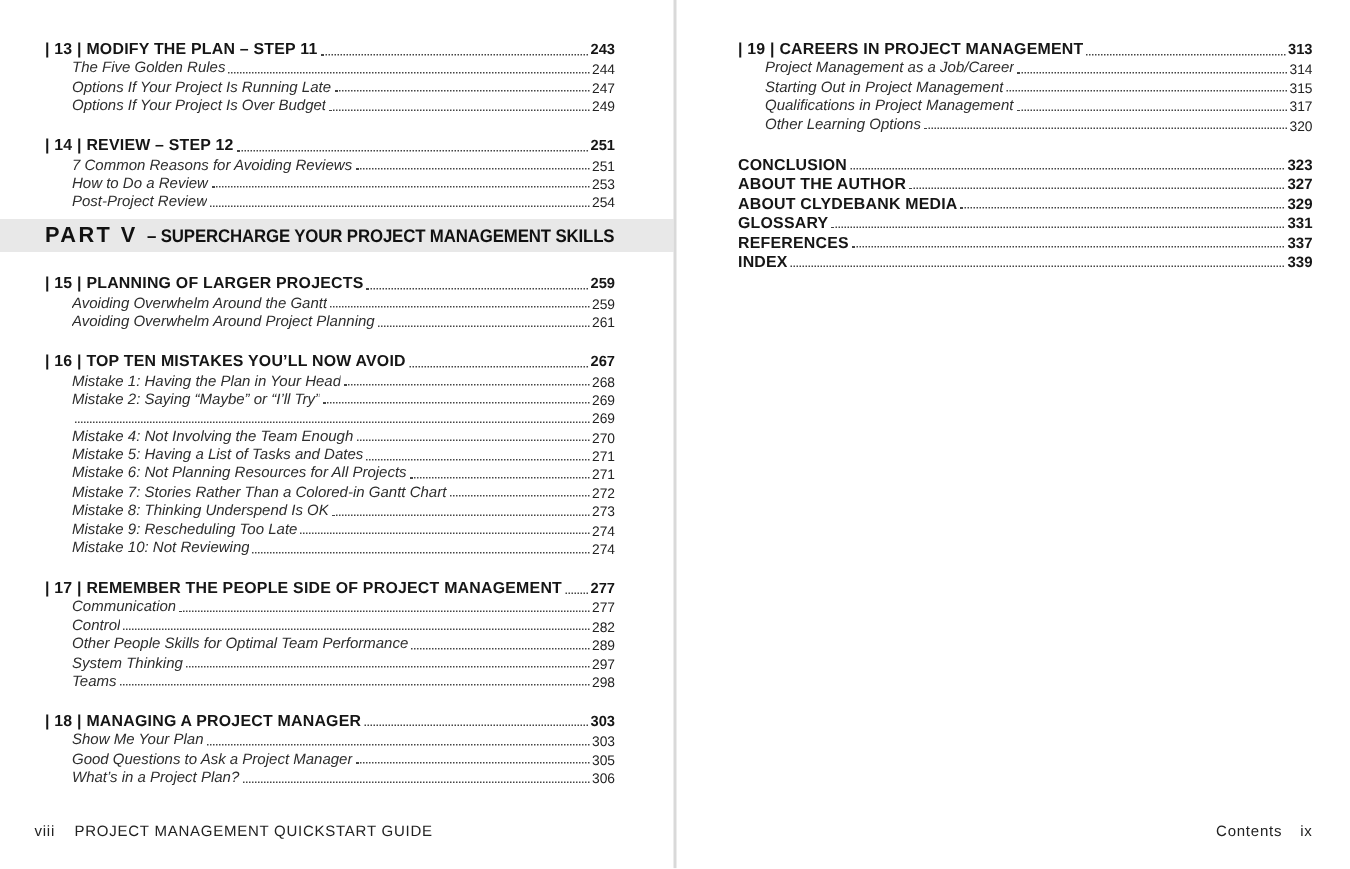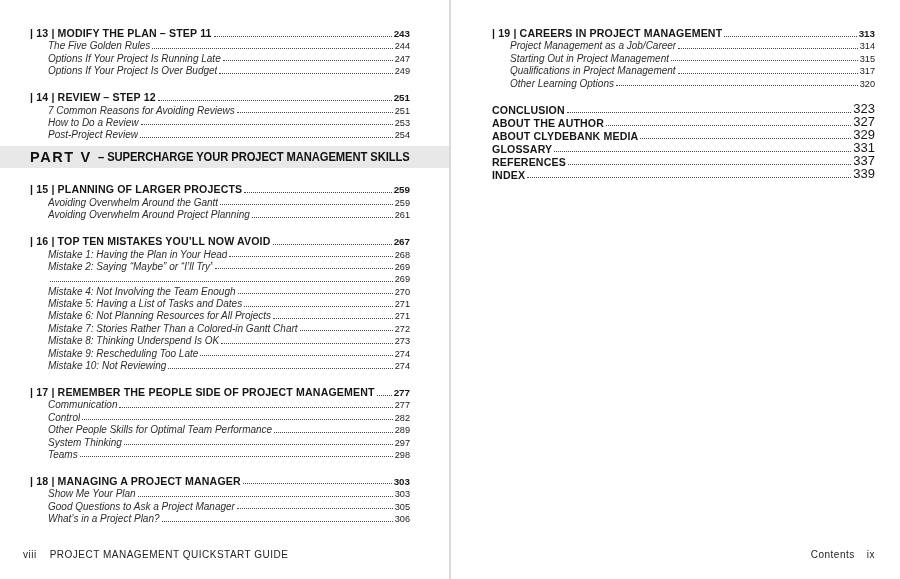--- a/index.html
+++ b/index.html
@@ -33,21 +33,21 @@
   .entry.chapter { height:15px; }
   .entry.chapter .t { font-weight:bold; font-size:10.6px; letter-spacing:0.15px; color:#161616; }
   .entry.chapter .p { font-weight:bold; font-size:9.8px; color:#161616; }
 
   .entry.sub { height:12.4px; padding-left:18px; }
   .entry.sub .t { font-style:italic; font-size:10px; color:#2d2d2d; }
   .entry.sub .p { font-size:9.2px; color:#222222; }
 
   .entry.back { height:13px;justify-content:space-between; }
   .entry.back .t { font-weight:bold; font-size:10.6px; letter-spacing:0.15px; color:#161616; }
-  .entry.back .p { font-weight:normal; font-size:13px; color:#161616; }
+  .entry.back .p { font-weight:bold; font-size:10px; color:#161616; }
 
   .section.backmatter { margin-top:14px; }
 
   
   .part-bar {
     margin:6px 16px 0 -30px;
     width:449px;
     box-sizing:border-box;
     padding:4px 0 4px 30px;
     background:#e8e8e8;

